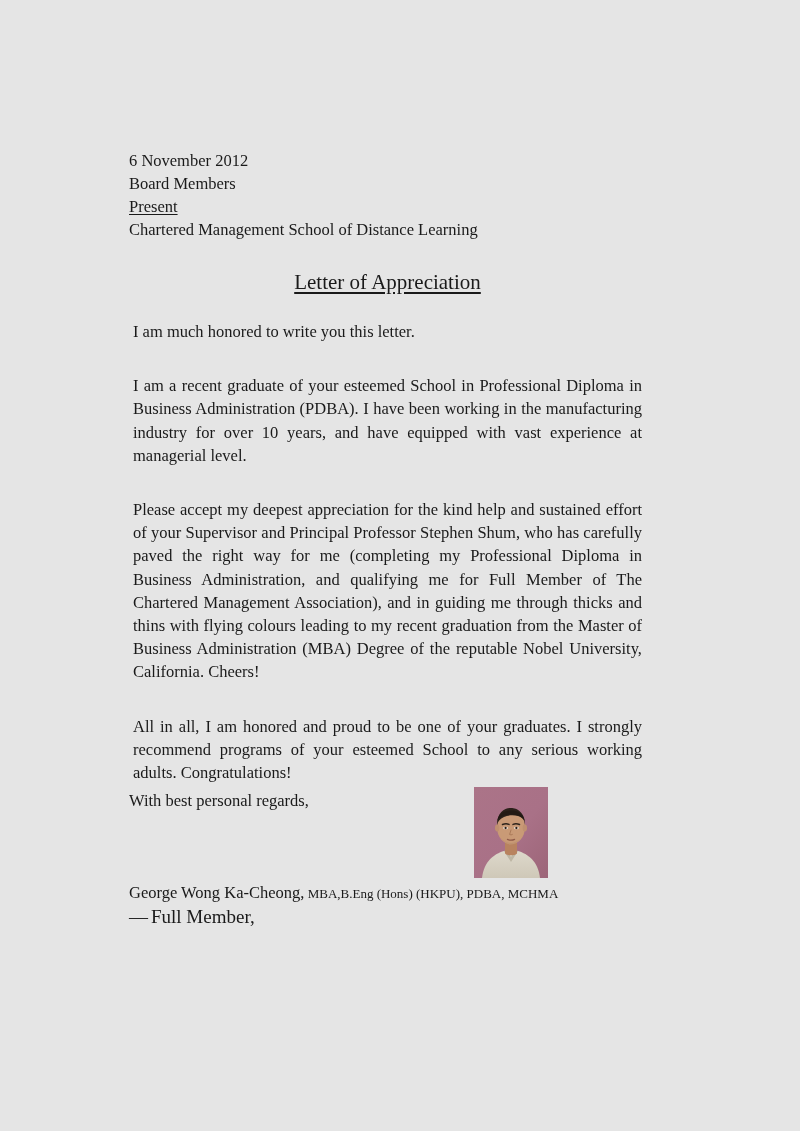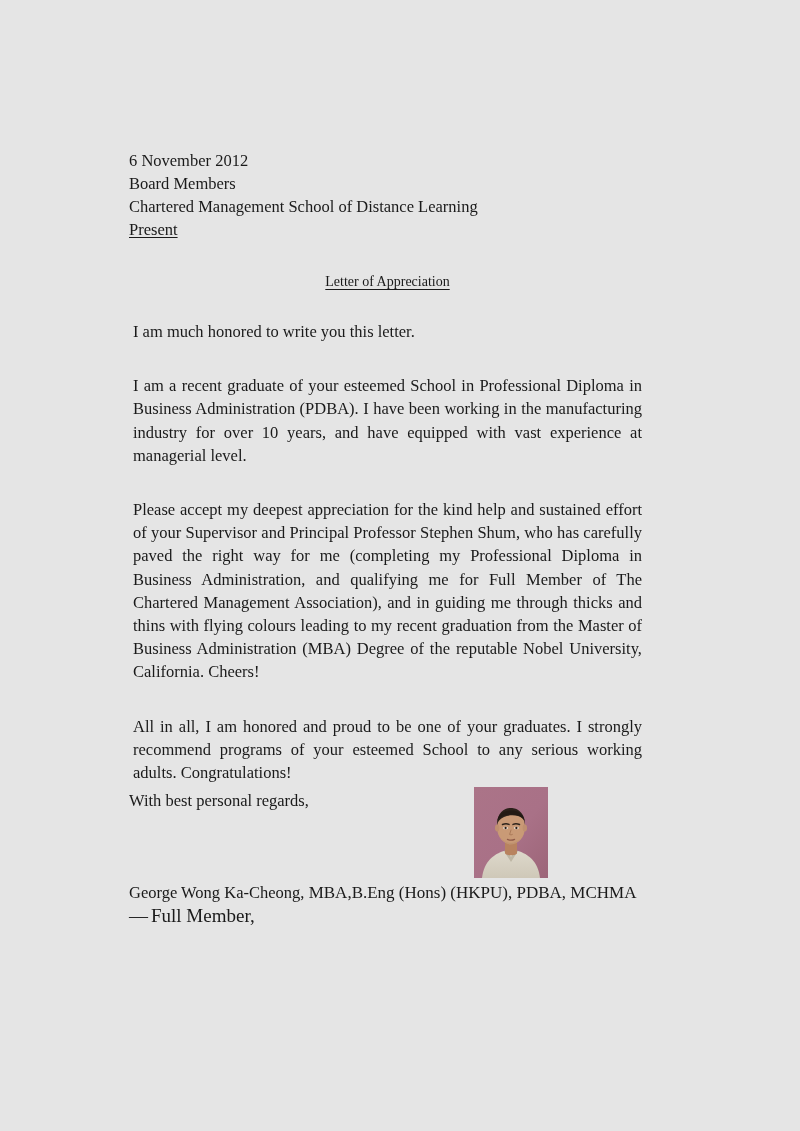--- a/index.html
+++ b/index.html
@@ -42,21 +42,21 @@
     text-decoration: underline;
     text-underline-offset: 2px;
   }
 
   .title-wrap {
     text-align: center;
     margin-top: 30px;
     margin-bottom: 0;
   }
   .title {
-    font-size: 14px;
+    font-size: 21px;
     line-height: 22px;
     text-decoration: underline;
     text-underline-offset: 3px;
     text-align: center;
   }
 
   p.para {
     font-size: 16.5px;
     line-height: 23.2px;
     text-align: justify;
@@ -94,21 +94,21 @@
     left: 129px;
     top: 882px;
     width: 560px;
   }
   .sig-name-line {
     font-size: 16.5px;
     line-height: 22px;
     white-space: nowrap;
   }
   .sig-creds {
-    font-size: 17px;
+    font-size: 13px;
   }
   .sig-role-line {
     font-size: 19px;
     line-height: 23px;
     white-space: nowrap;
   }
   .sig-dash {
     display: inline-block;
     width: 22px;
   }
@@ -121,22 +121,22 @@
 </style>
 </head>
 <body>
 
 <div class="page">
 
   <div class="content">
 
     <div class="addr-line">6 November 2012</div>
     <div class="addr-line">Board Members</div>
+    <div class="addr-line underline"><span class="txt">Present</span></div>
     <div class="addr-line">Chartered Management School of Distance Learning</div>
-    <div class="addr-line underline"><span class="txt">Present</span></div>
 
     <div class="title-wrap">
       <span class="title">Letter of Appreciation</span>
     </div>
 
     <div class="gap-1"></div>
 
     <p class="para nojustify">I am much honored to write you this letter.</p>
 
     <div class="gap-2"></div>

